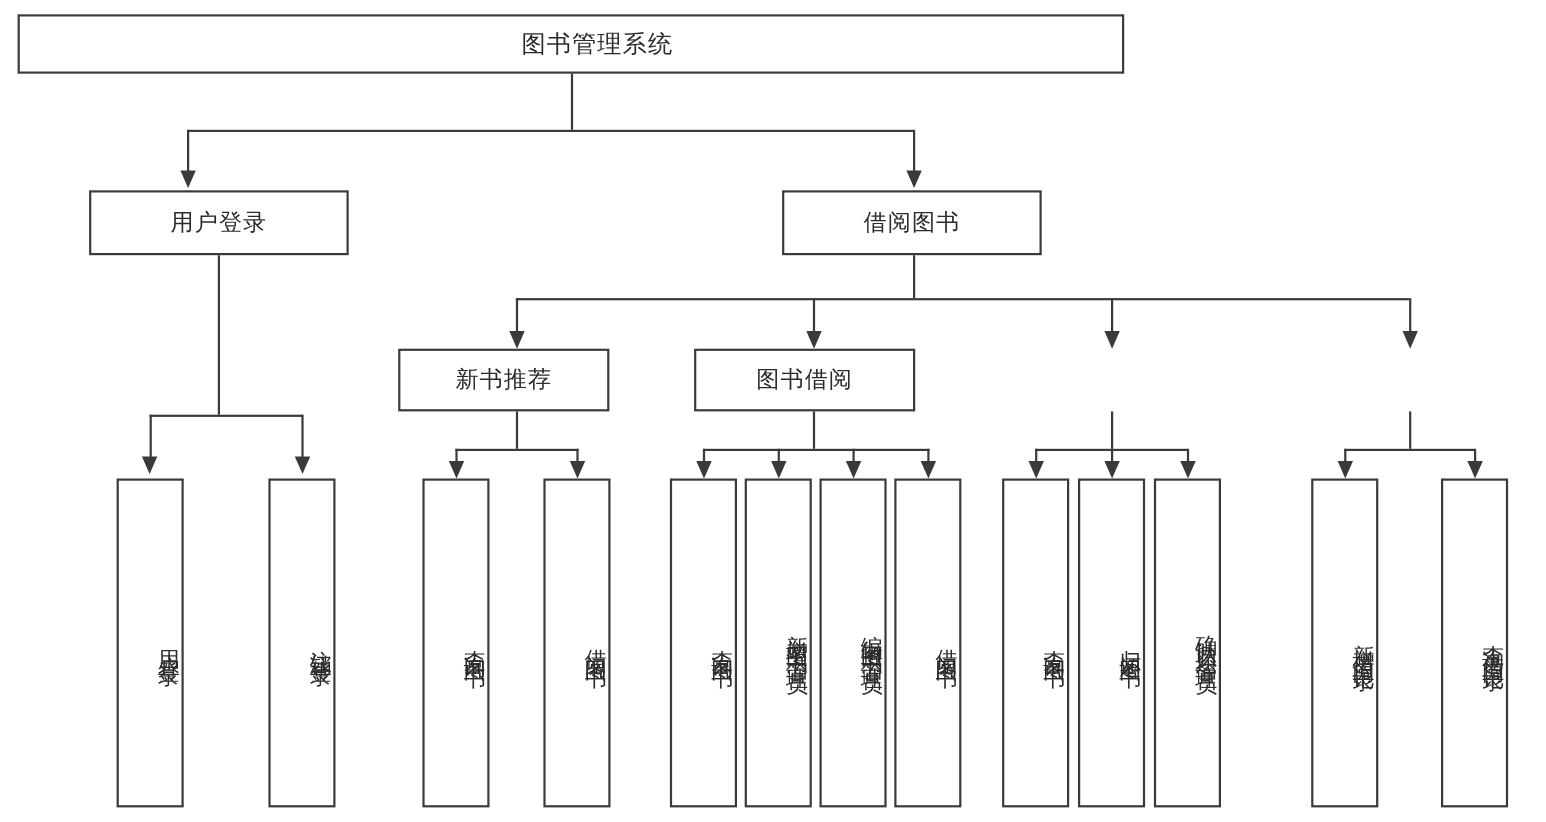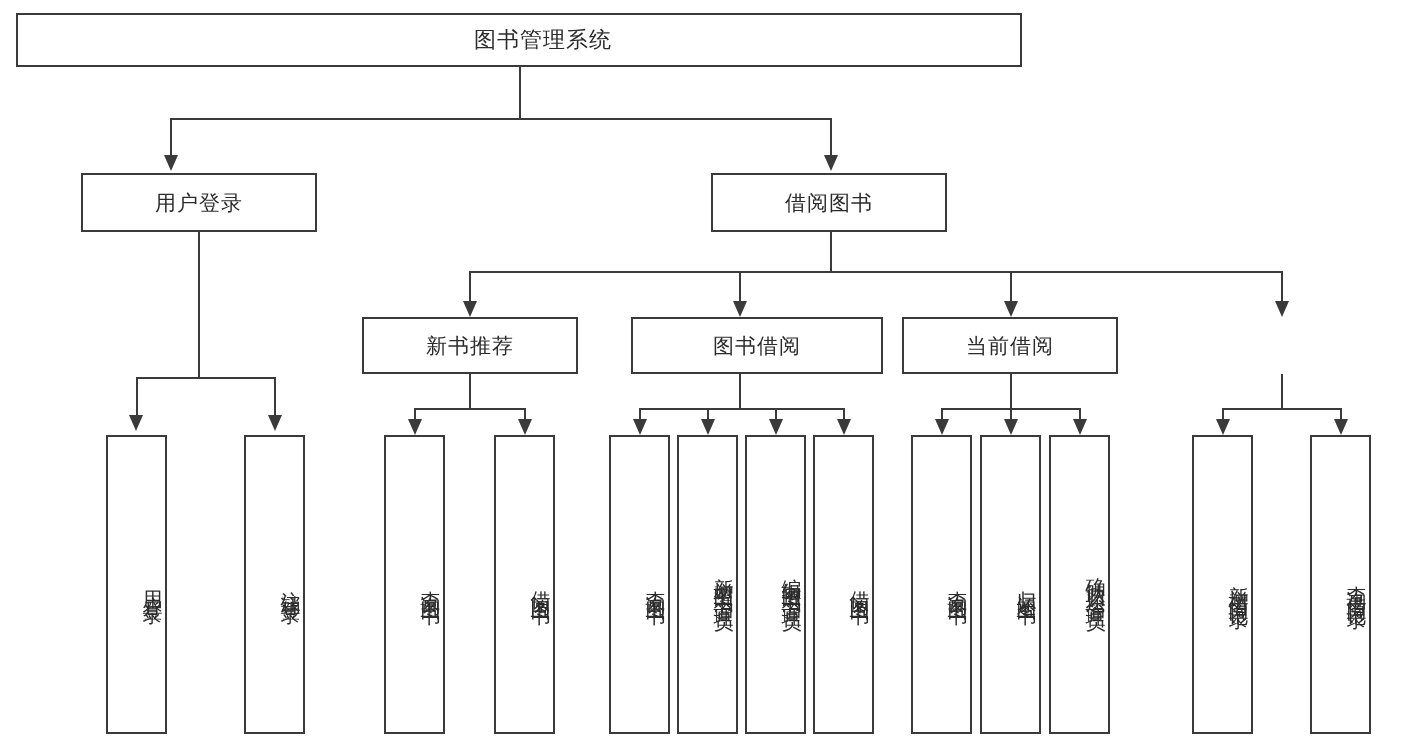--- a/index.html
+++ b/index.html
@@ -92,23 +92,22 @@
   <div class="hline" style="left:469px;top:271px;width:812px;"></div>
   <div class="vline" style="left:469px;top:271px;height:32px;"></div>
   <div class="arrow" style="left:463px;top:301px;"></div>
   <div class="vline" style="left:739px;top:271px;height:32px;"></div>
   <div class="arrow" style="left:733px;top:301px;"></div>
   <div class="vline" style="left:1010px;top:271px;height:32px;"></div>
   <div class="arrow" style="left:1004px;top:301px;"></div>
   <div class="vline" style="left:1281px;top:271px;height:32px;"></div>
   <div class="arrow" style="left:1275px;top:301px;"></div>
 
-  <div class="node horizontal" style="left:362px;top:317px;width:216px;height:57px;">新书推荐</div>
-  <div class="node horizontal" style="left:631px;top:317px;width:252px;height:57px;">图书借阅</div>
-  <div class="node horizontal" style="left:902px;top:317px;width:216px;height:57px;">当前借阅</div>
+  <div class="node horizontal" style="left:362px;top:317px;width:192px;height:57px;">新书推荐</div>
+  <div class="node horizontal" style="left:631px;top:317px;width:201px;height:57px;">图书借阅</div>
 
   <div class="vline" style="left:469px;top:374px;height:34px;"></div>
   <div class="hline" style="left:414px;top:408px;width:112px;"></div>
   <div class="vline" style="left:414px;top:408px;height:14px;"></div>
   <div class="arrow" style="left:408px;top:419px;"></div>
   <div class="vline" style="left:524px;top:408px;height:14px;"></div>
   <div class="arrow" style="left:518px;top:419px;"></div>
 
   <div class="vline" style="left:739px;top:374px;height:34px;"></div>
   <div class="hline" style="left:639px;top:408px;width:206px;"></div>

